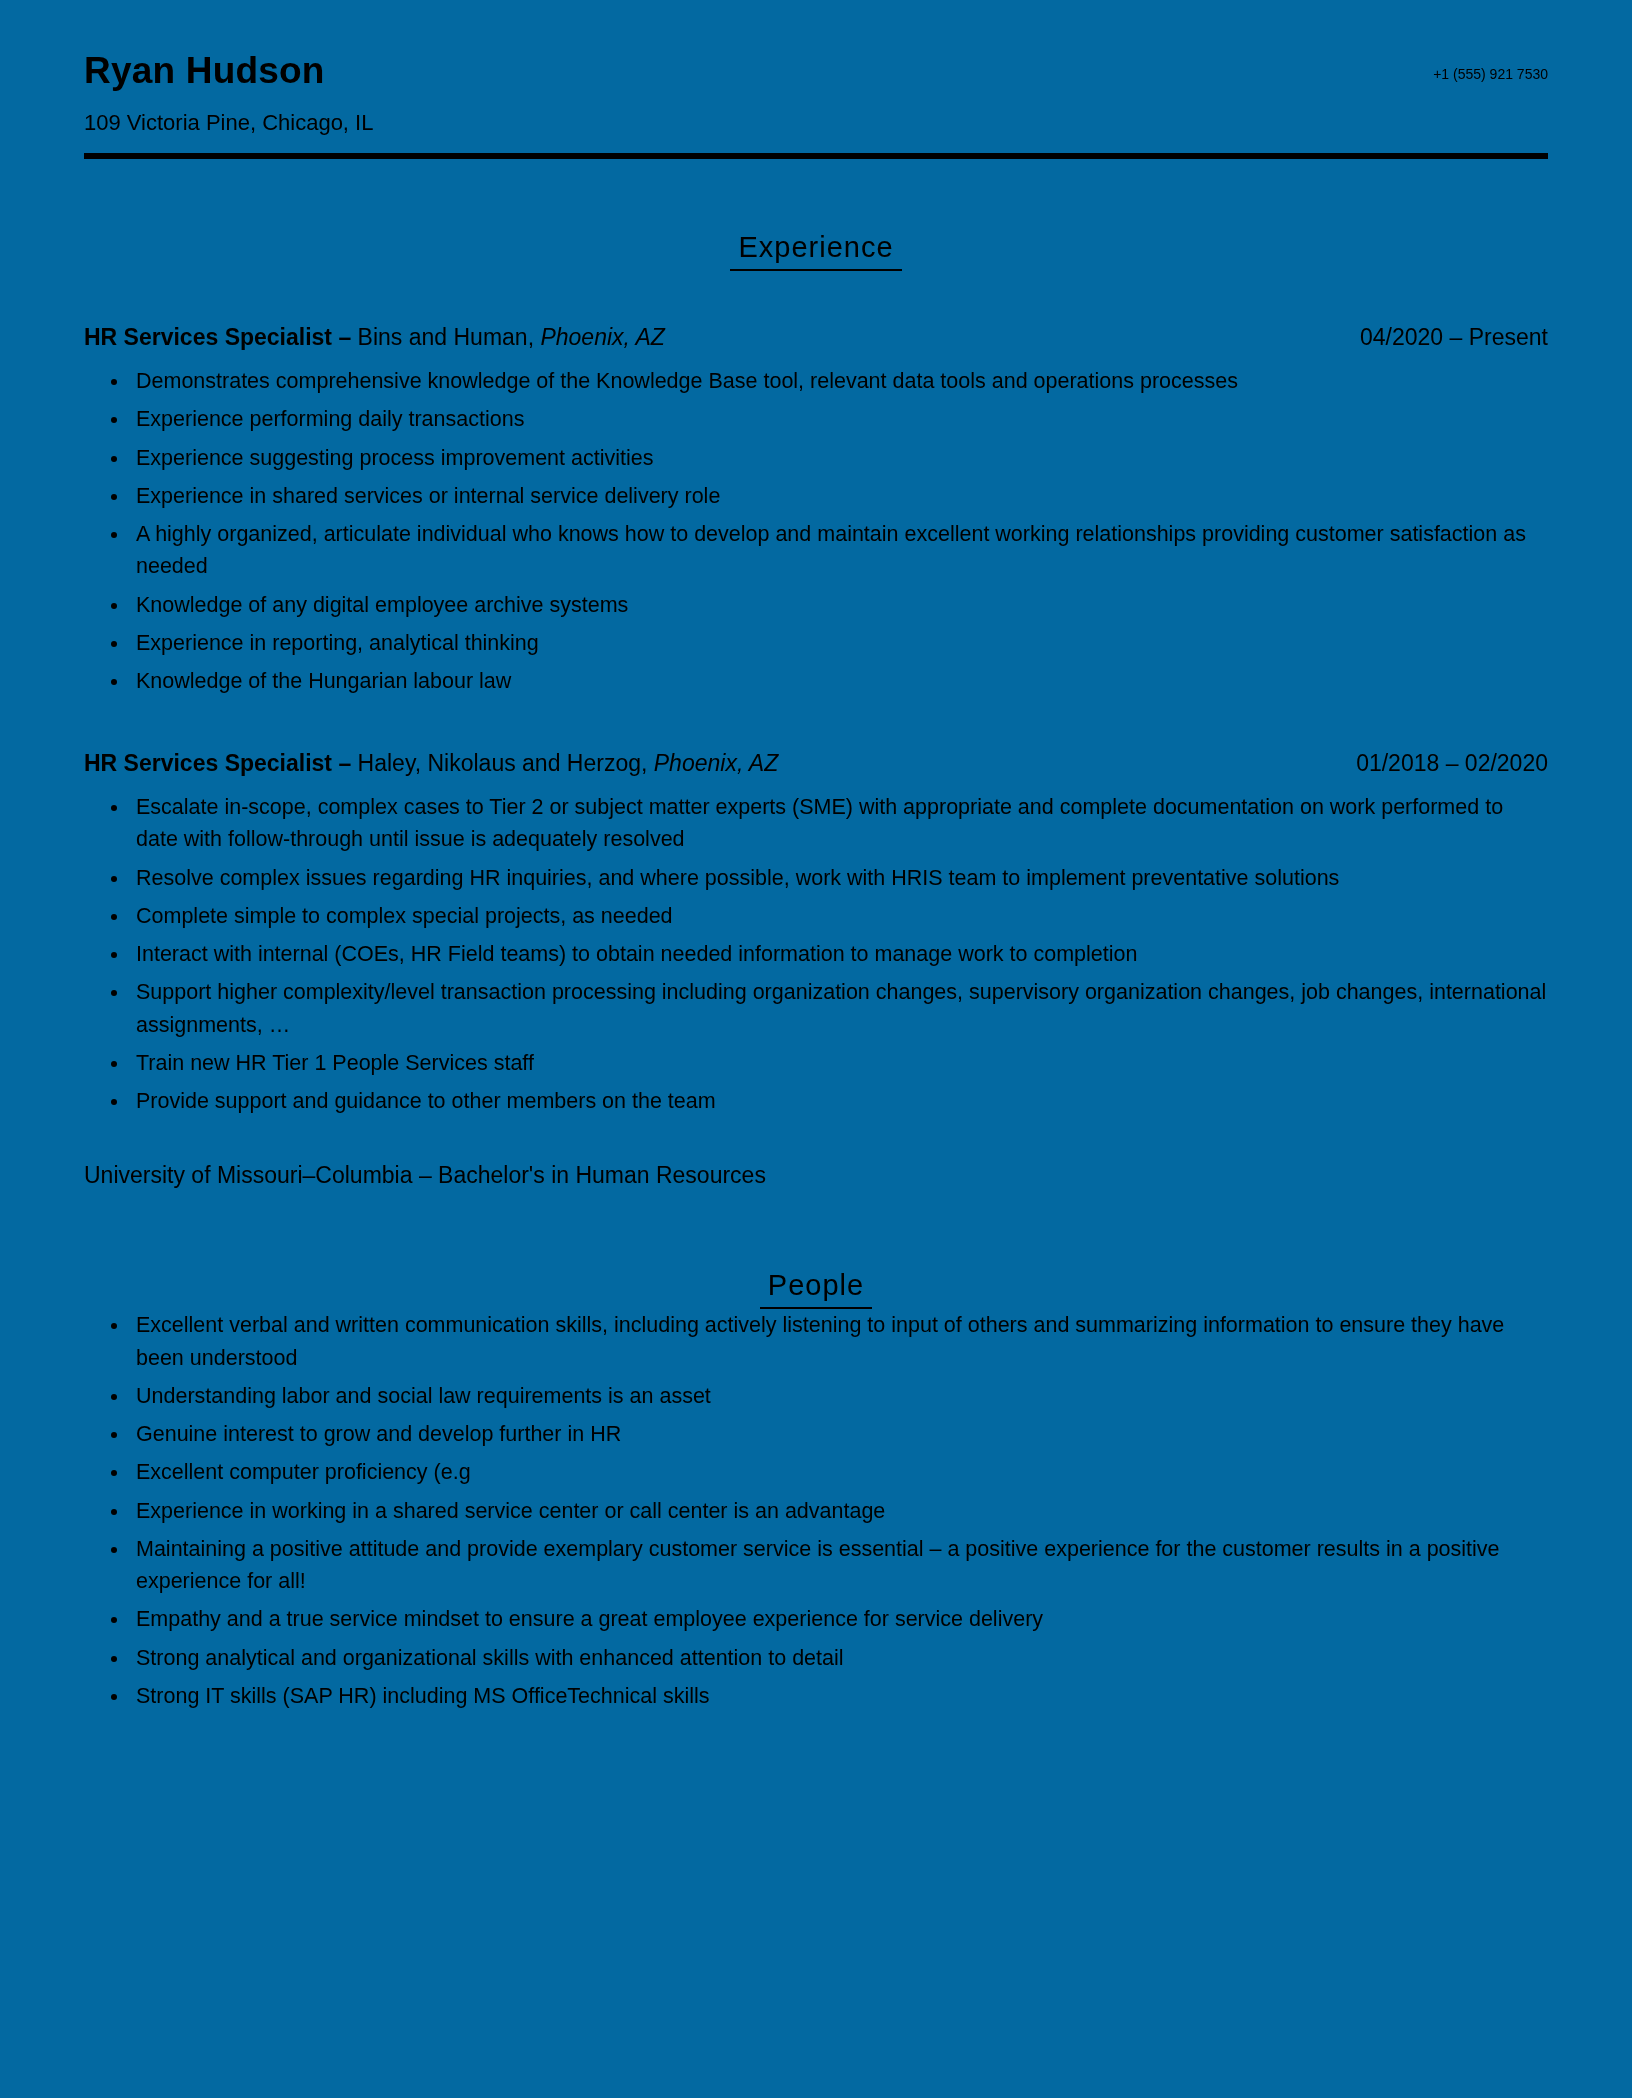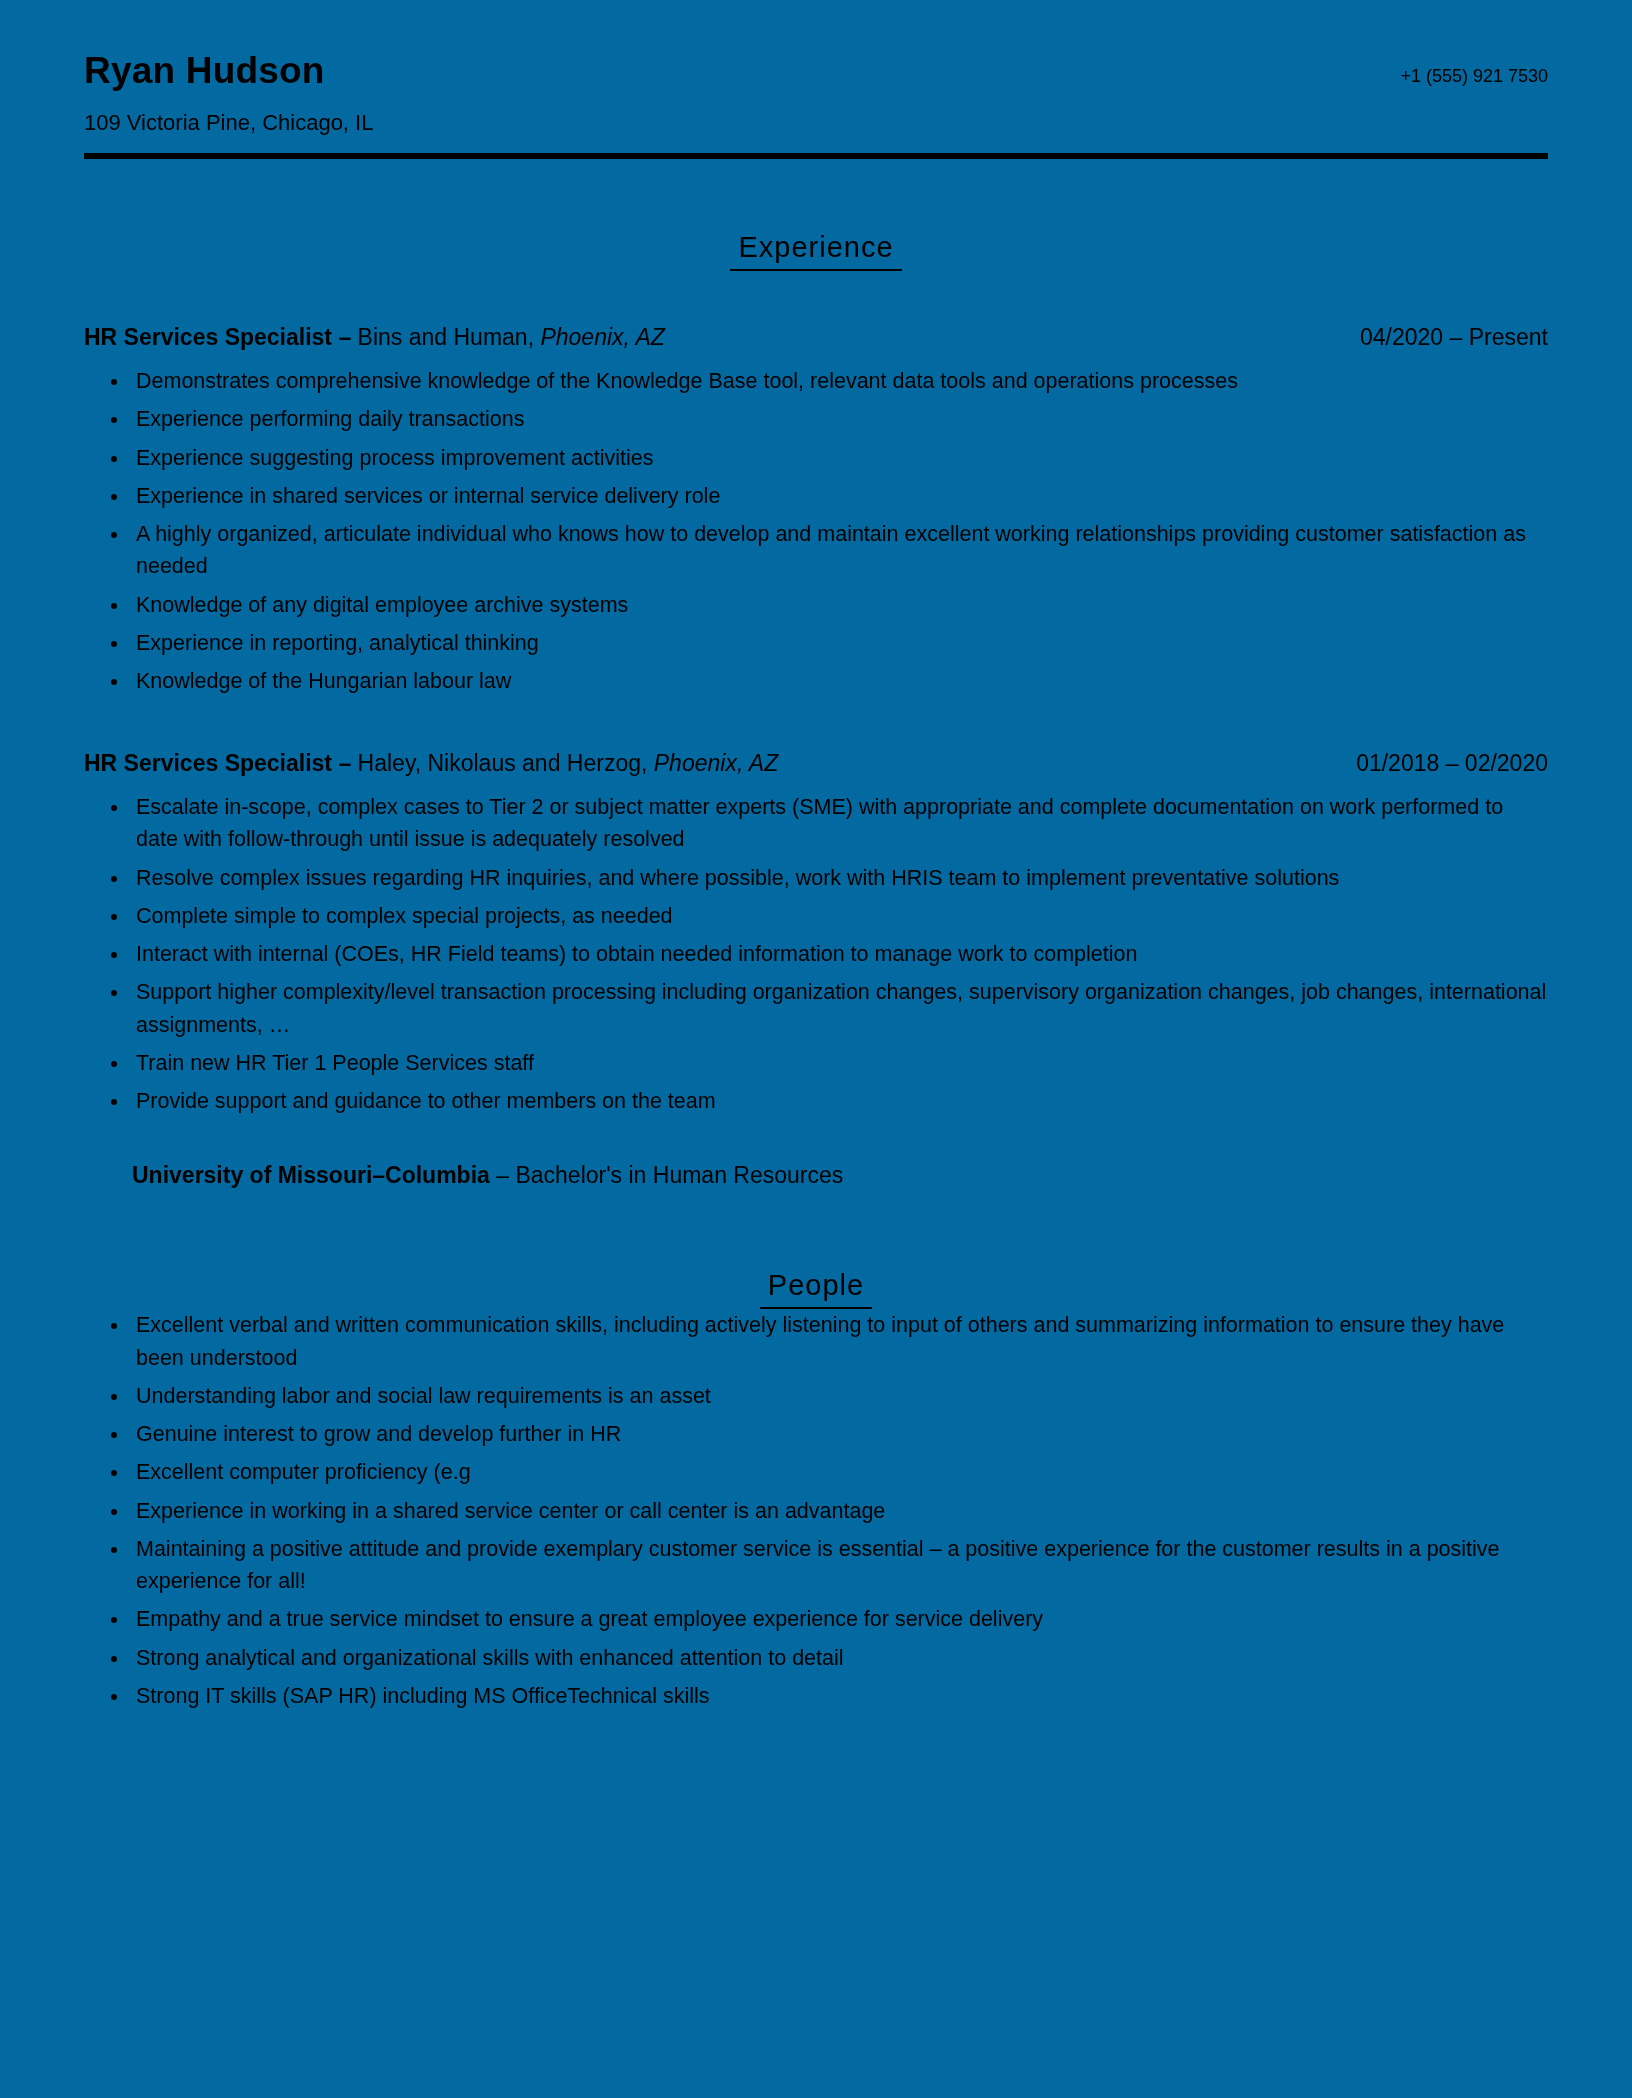--- a/index.html
+++ b/index.html
@@ -32,21 +32,21 @@
     font-weight: 700;
     letter-spacing: 0.2px;
     line-height: 1.15;
   }
   .candidate-address {
     margin-top: 16px;
     font-size: 22px;
     line-height: 1.3;
   }
   .candidate-phone {
-    font-size: 18px;
+    font-size: 14px;
     padding-top: 16px;
     white-space: nowrap;
   }
   .rule {
     height: 6px;
     background: #000000;
     margin-top: 16px;
   }
 
   
@@ -111,22 +111,21 @@
     padding-left: 6px;
   }
 
   
   .education-line {
     margin-top: 44px;
     font-size: 23px;
     line-height: 1.3;
   }
   .education-school {
-    font-weight: 700;
-    margin-left: 48px;
+    font-weight: 400;
   }
 
   
   .skills-list-wrap {
   }
 </style>
 </head>
 <body>
 
 <div class="page">

